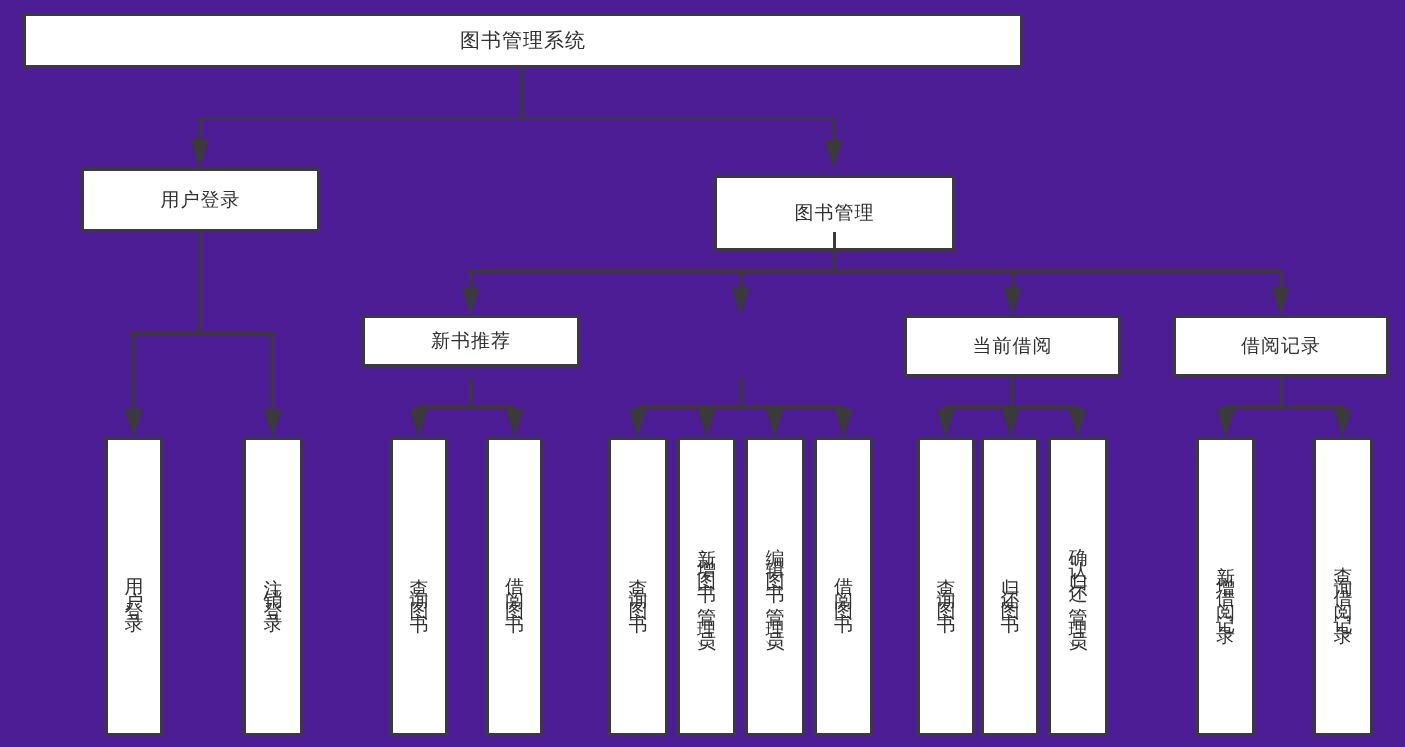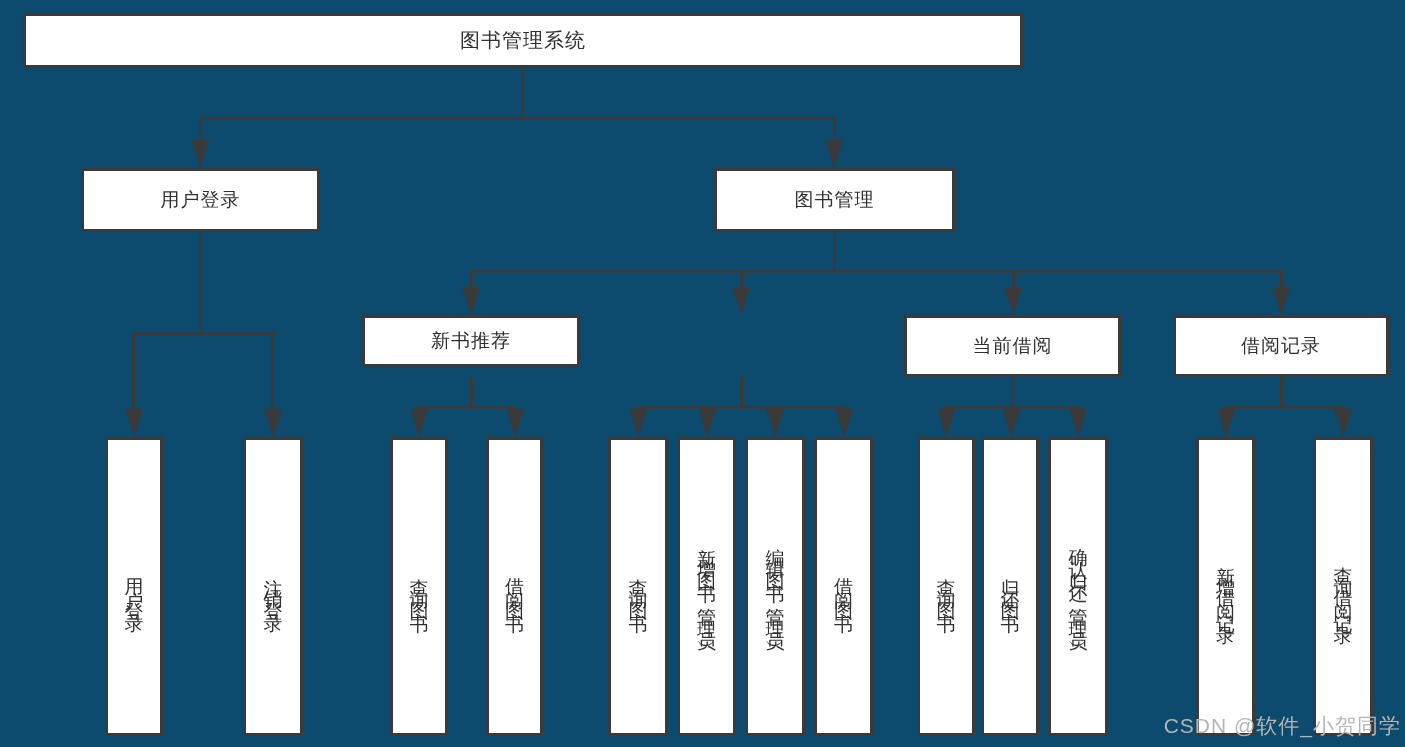--- a/index.html
+++ b/index.html
@@ -1,19 +1,19 @@
 <!DOCTYPE html>
 <html><head>
 <meta charset="utf-8">
 <style>
   html,body{margin:0;padding:0;background:#fff;}
   .canvas{
     position:relative;
     width:1405px;height:747px;
-    background:#0c4a6e;
+    background:#4c1d95;
     font-family:"Liberation Sans","DejaVu Sans",sans-serif;
     color:#303030;
     overflow:hidden;
   }
   .node{
     position:absolute;
     box-sizing:border-box;
     border:3px solid #3a3a3a;
     background:#ffffff;
     display:flex;
@@ -56,21 +56,21 @@
   <div class="node root" style="left:23px;top:13px;width:1000px;height:55px">图书管理系统</div>
 
   <div class="vl" style="left:521px;top:68px;height:50px"></div>
   <div class="hl" style="left:199px;top:117px;width:637px"></div>
   <div class="vl" style="left:199px;top:117px;height:24px"></div>
   <div class="ah" style="left:191px;top:140px"></div>
   <div class="vl" style="left:833px;top:117px;height:24px"></div>
   <div class="ah" style="left:825px;top:140px"></div>
 
   <div class="node" style="left:81px;top:168px;width:239px;height:64px">用户登录</div>
-  <div class="node" style="left:714px;top:168px;width:241px;height:64px">图书管理</div>
+  <div class="node" style="left:714px;top:175px;width:241px;height:76px">图书管理</div>
 
   <div class="vl" style="left:199px;top:232px;height:103px"></div>
   <div class="hl" style="left:131px;top:332px;width:144px"></div>
   <div class="vl" style="left:132px;top:332px;height:77px"></div>
   <div class="ah" style="left:125px;top:409px"></div>
   <div class="vl" style="left:271px;top:332px;height:77px"></div>
   <div class="ah" style="left:264px;top:409px"></div>
 
   <div class="vl" style="left:833px;top:232px;height:41px"></div>
   <div class="hl" style="left:469px;top:270px;width:814px"></div>
@@ -132,15 +132,14 @@
   <div class="node vert" style="left:745px;top:437px;width:60px;height:299px">编辑图书（管理员）</div>
   <div class="node vert" style="left:814px;top:437px;width:59px;height:299px">借阅图书</div>
 
   <div class="node vert" style="left:917px;top:437px;width:58px;height:299px">查询图书</div>
   <div class="node vert" style="left:981px;top:437px;width:58px;height:299px">归还图书</div>
   <div class="node vert" style="left:1048px;top:437px;width:60px;height:299px">确认归还（管理员）</div>
 
   <div class="node vert" style="left:1196px;top:437px;width:59px;height:299px">新增借阅记录</div>
   <div class="node vert" style="left:1313px;top:437px;width:60px;height:299px">查询借阅记录</div>
 
-  <div class="watermark">CSDN @软件_小贺同学</div>
 
 </div>
 
 </body></html>

